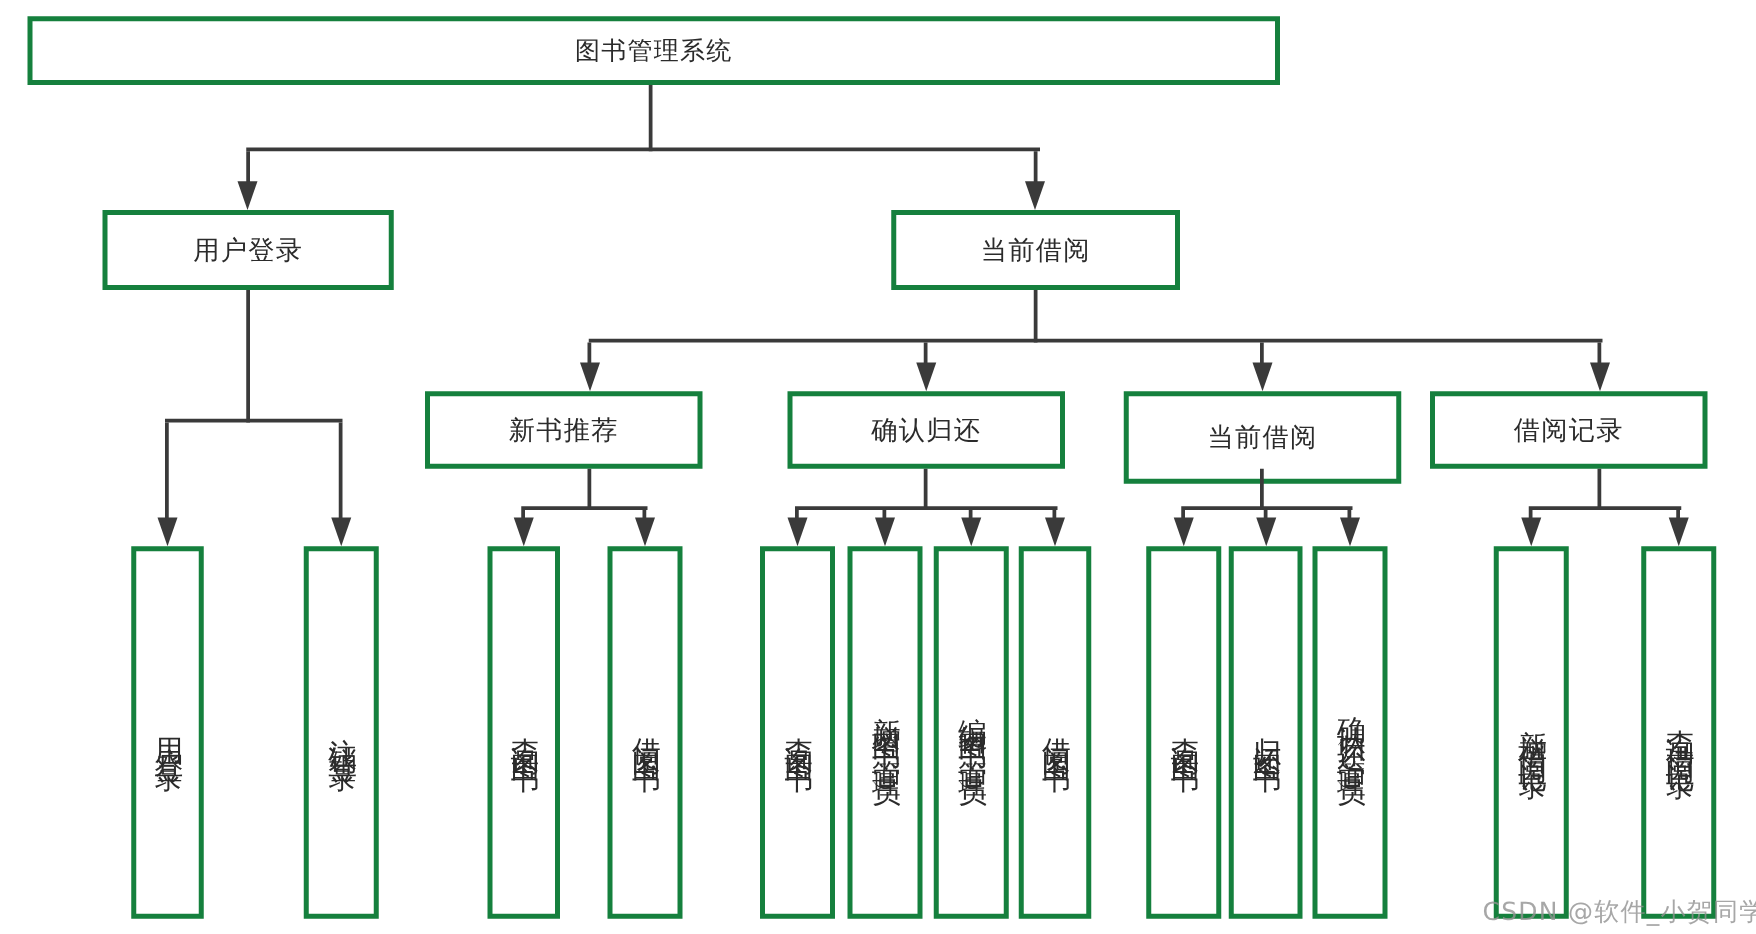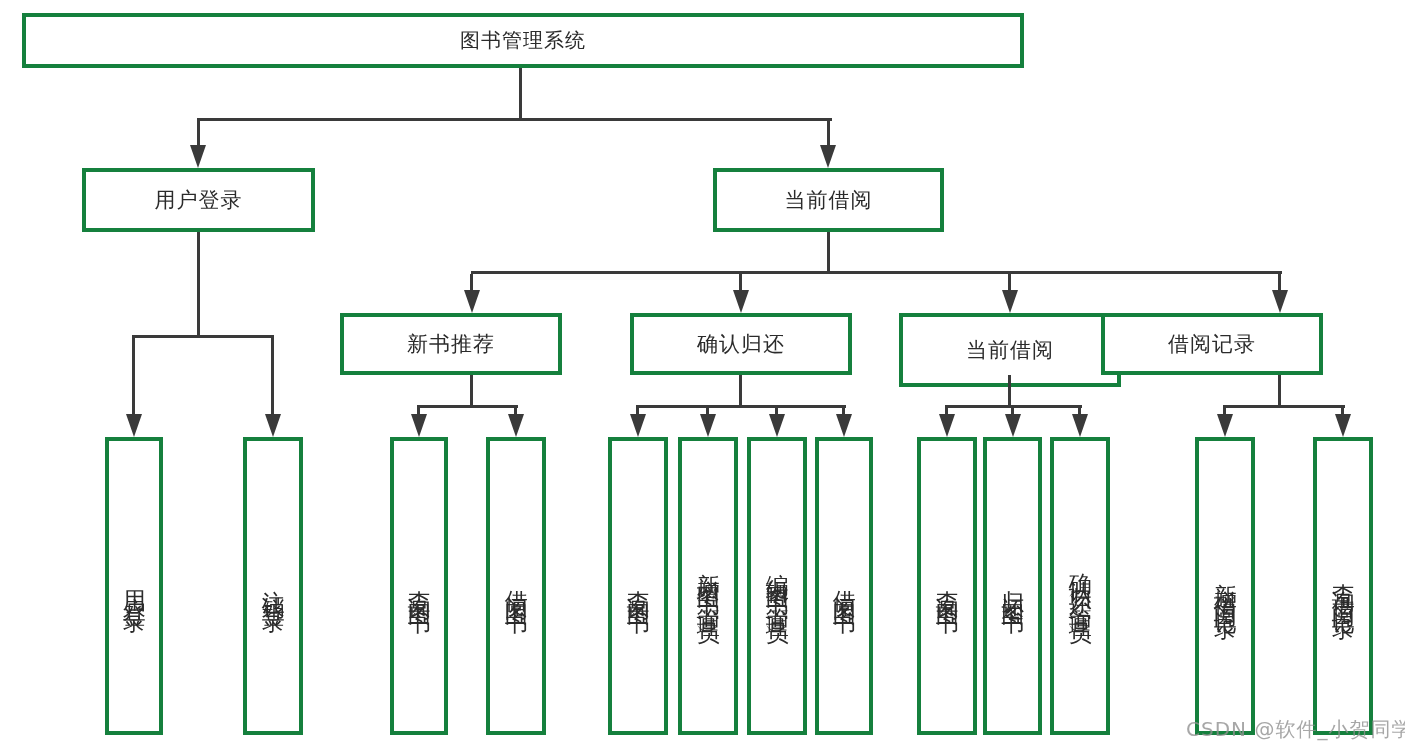--- a/index.html
+++ b/index.html
@@ -72,21 +72,21 @@
 
   <div class="box" style="left:340px;top:313px;width:222px;height:62px">
     <span class="ht">新书推荐</span>
   </div>
   <div class="box" style="left:630px;top:313px;width:222px;height:62px">
     <span class="ht">确认归还</span>
   </div>
   <div class="box" style="left:899px;top:313px;width:222px;height:74px">
     <span class="ht">当前借阅</span>
   </div>
-  <div class="box" style="left:1101px;top:313px;width:222px;height:62px">
+  <div class="box" style="left:1144px;top:313px;width:222px;height:62px">
     <span class="ht">借阅记录</span>
   </div>
 
   <div class="vl" style="left:470px;top:375px;height:33px"></div>
   <div class="hl" style="left:417px;top:405px;width:101px"></div>
   <div class="vl" style="left:417px;top:408px;height:10px"></div>
   <div class="arw" style="left:411px;top:414px"></div>
   <div class="vl" style="left:514px;top:408px;height:10px"></div>
   <div class="arw" style="left:508px;top:414px"></div>
 

